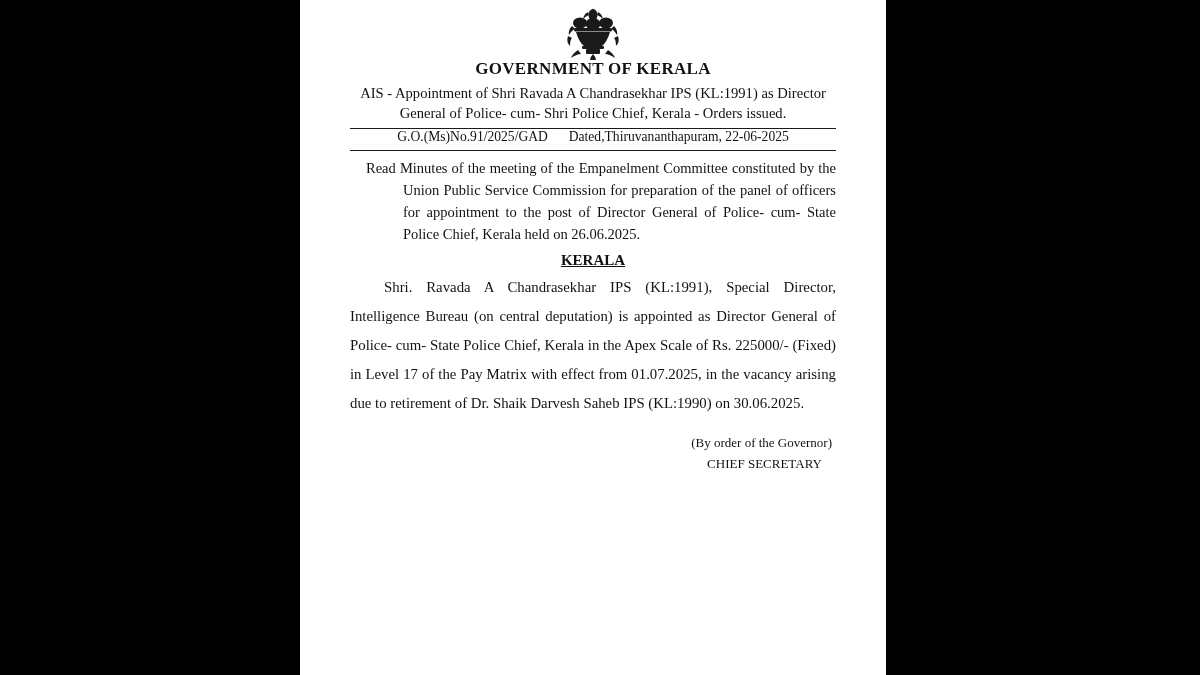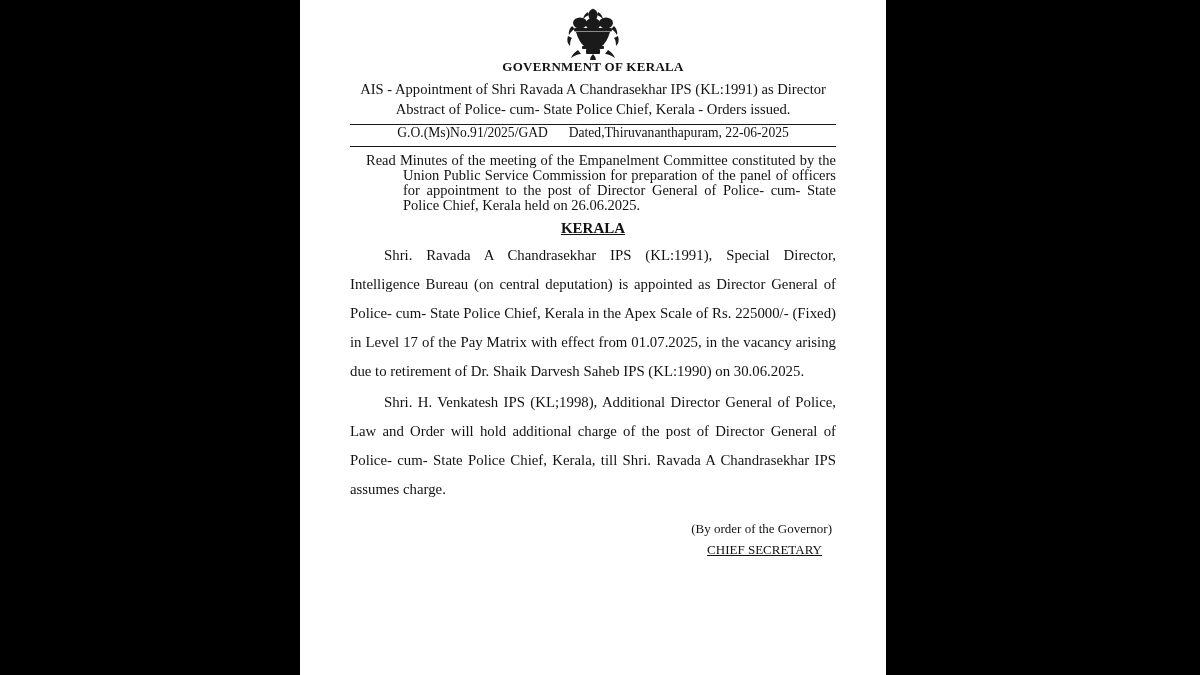--- a/index.html
+++ b/index.html
@@ -36,21 +36,21 @@
     height: 54px;
   }
   .emblem {
     display: inline-block;
     width: 62px;
     height: 54px;
   }
   .gov-title {
     text-align: center;
     font-weight: bold;
-    font-size: 13px;
+    font-size: 17px;
     letter-spacing: 0.3px;
     margin-top: -1px;
   }
   .abstract {
     text-align: center;
     font-weight: bold;
     font-size: 14.5px;
     text-decoration: underline;
     margin-top: 6px;
   }
@@ -73,21 +73,21 @@
     margin: 4px 0 4px 0;
   }
   .go-line {
     text-align: center;
     font-size: 13.6px;
     margin-bottom: 2px;
   }
   .go-line .go-spacer { display: inline-block; width: 14px; }
   .read-block {
     font-size: 14.5px;
-    line-height: 15px;
+    line-height: 22px;
     text-align: justify;
     text-align-last: left;
     margin: 6px 0 0 0;
     padding-left: 53px;
     text-indent: -37px;
   }
   .read-block .read-word { }
   .order-head {
     text-align: center;
     font-weight: bold;
@@ -105,21 +105,21 @@
   }
   .sign-block {
     margin-top: 14px;
     text-align: right;
     font-size: 13px;
     line-height: 21px;
     padding-right: 4px;
   }
   .sign-block div { white-space: nowrap; }
   .sign-name { padding-right: 6px; }
-  .sign-desig { padding-right: 10px; text-decoration: underline; }
+  .sign-desig { padding-right: 10px; }
 </style>
 </head>
 <body>
 
 <div id="page">
   <div class="doc-sheet">
 
     <div class="emblem-wrap">
       <span class="emblem">
         <svg width="62" height="54" viewBox="0 0 62 54" xmlns="http://www.w3.org/2000/svg">
@@ -143,42 +143,41 @@
             <path d="M46 44 q5 3 7 8 q-6 -4 -10 -4 z"></path>
             <path d="M31 48 q-3 3 -3 6 h6 q0 -3 -3 -6 z"></path>
           </g>
         </svg>
       </span>
     </div>
 
     <div class="gov-title">GOVERNMENT OF KERALA</div>
 
 
-    <div class="abstract-body">AIS - Appointment of Shri Ravada A Chandrasekhar IPS (KL:1991) as Director Abstract of Police- cum- State Police Chief, Kerala - Orders issued.</div>
+    <div class="abstract-body">AIS - Appointment of Shri Ravada A Chandrasekhar IPS (KL:1991) as Director General of Police- cum- Shri Police Chief, Kerala - Orders issued.</div>
 
     <hr class="rule">
 
 
     <div class="go-line">
       <span>G.O.(Ms)No.91/2025/GAD</span>
       <span class="go-spacer"></span>
       <span>Dated,Thiruvananthapuram, 22-06-2025</span>
     </div>
 
     <hr class="rule">
 
     <div class="read-block">
       <span class="read-word">Read</span>
       <span>Minutes of the meeting of the Empanelment Committee constituted by the Union Public Service Commission for preparation of the panel of officers for appointment to the post of Director General of Police- cum- State Police Chief, Kerala held on 26.06.2025.</span>
     </div>
 
     <div class="order-head">KERALA</div>
 
     <p class="body-para">Shri. Ravada A Chandrasekhar IPS (KL:1991), Special Director, Intelligence Bureau (on central deputation)  is appointed as Director General of Police- cum- State Police Chief, Kerala in the Apex Scale of Rs. 225000/- (Fixed) in Level 17 of the Pay Matrix with effect from 01.07.2025, in the vacancy arising due to retirement of Dr. Shaik Darvesh Saheb IPS (KL:1990) on 30.06.2025.</p>
-    <p class="body-para">Shri. H. Venkatesh IPS (KL;1998), Additional Director General of Police, Law and Order will hold additional charge of the post of Director General of Police- cum- State Police Chief, Kerala, till Shri. Ravada A Chandrasekhar IPS assumes charge.</p>
 
     <div class="sign-block">
       <div>(By order of the Governor)</div>
       <div class="sign-desig">CHIEF SECRETARY</div>
     </div>
 
   </div>
 </div>
 
 </body></html>

